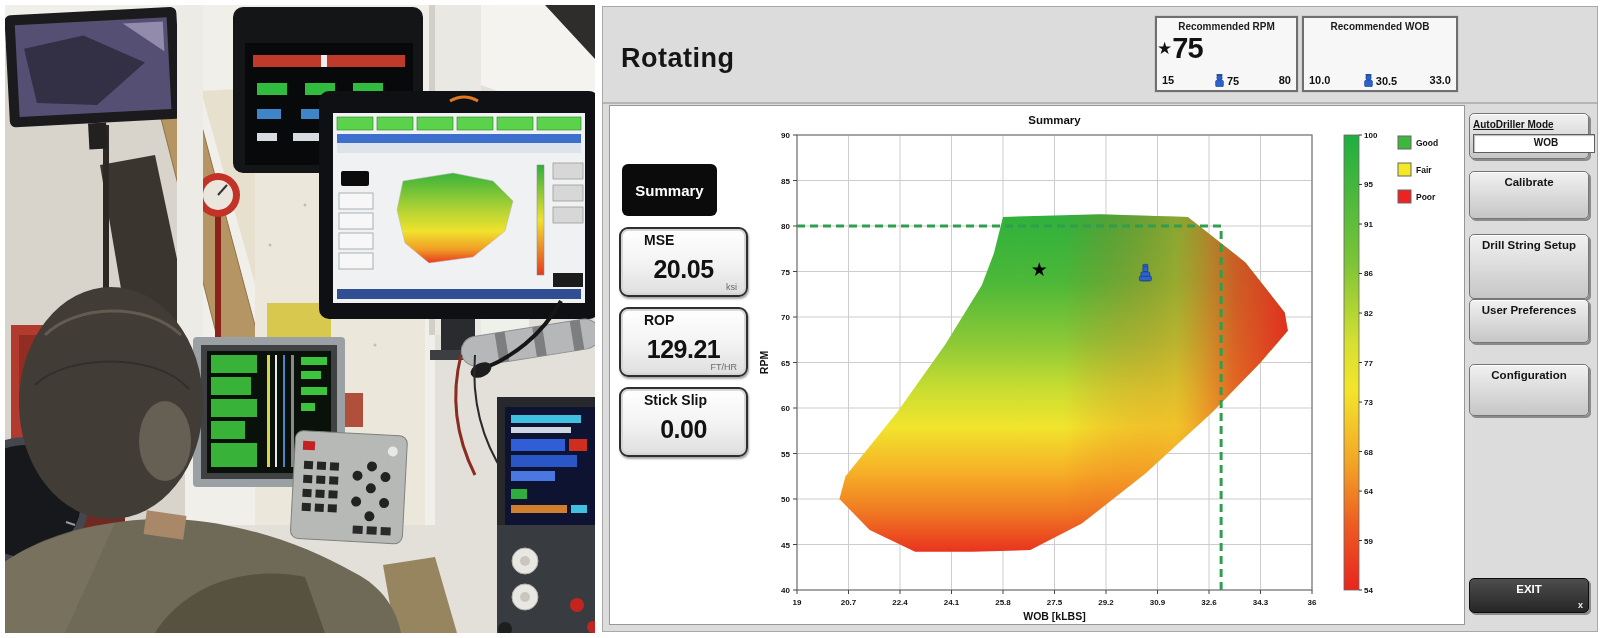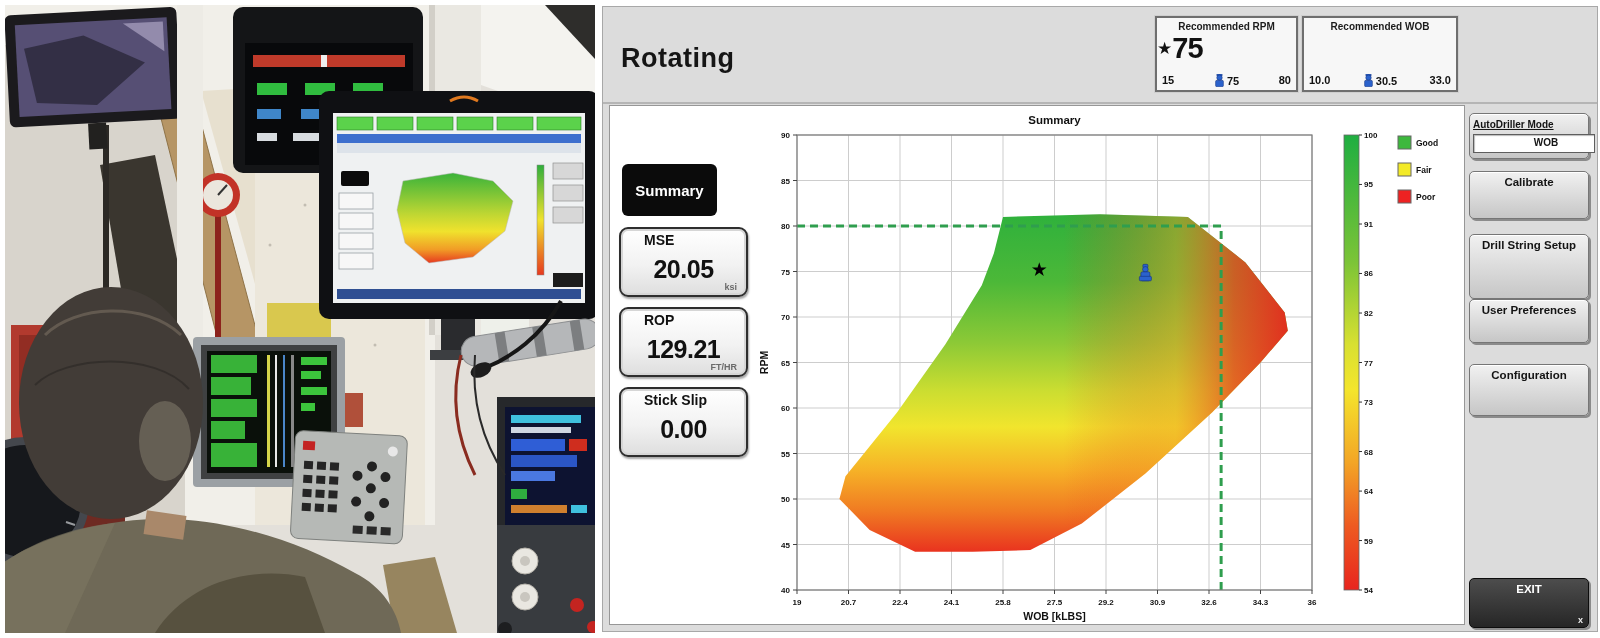--- a/index.html
+++ b/index.html
@@ -29,21 +29,21 @@
             border:1px solid #979797;box-sizing:border-box;}
   .chartbox svg{position:absolute;left:0;top:0;}
   .summary-btn{position:absolute;left:12px;top:58px;width:95px;height:52px;background:#0b0b0b;
                border-radius:6px;color:#fff;font-size:15px;font-weight:bold;display:flex;
                align-items:center;justify-content:center;cursor:pointer;}
   .metric{position:absolute;left:9px;width:129px;height:70px;border:2px solid #2e2e2e;border-radius:9px;
           background:linear-gradient(180deg,#ffffff 0%,#f2f2f2 55%,#dedede 100%);
           box-shadow:inset 0 0 0 2px #d6d6d6,1px 2px 2px rgba(0,0,0,.35);box-sizing:border-box;}
   .m-label{position:absolute;left:23px;top:3px;font-size:14px;font-weight:bold;}
   .m-value{position:absolute;left:0;right:0;top:18px;text-align:center;font-size:25px;font-weight:bold;letter-spacing:-.5px;margin-top:8px;}
-  .m-unit{position:absolute;right:9px;bottom:3px;font-size:9px;font-weight:bold;color:#6a6a6a;}
+  .m-unit{position:absolute;right:9px;bottom:3px;font-size:9px;font-weight:normal;color:#6a6a6a;}
   
   .btn3d{position:absolute;left:866px;width:120px;background:linear-gradient(180deg,#f1f1f1,#c6c6c6);
          border:1px solid #767676;border-radius:5px;box-shadow:2px 2px 0 #8b8b8b,inset 0 1px 0 #fff;
          display:flex;align-items:flex-start;justify-content:center;text-align:center;
          font-size:11.5px;font-weight:bold;color:#141414;line-height:1.25;cursor:pointer;box-sizing:border-box;padding:3px;}
   .ad-btn{flex-direction:column;gap:2px;}
   .ad-label{font-size:10px;font-weight:bold;text-decoration:underline;}
   .ad-value{width:96px;height:17px;background:#fff;border:1px solid #5e5e5e;box-shadow:inset 1px 1px 1px #bbb;
             font-size:10px;font-weight:bold;display:flex;align-items:center;justify-content:center;padding-left:24px;}
   .exit-btn{background:linear-gradient(180deg,#4d4d4d,#262626);border:1px solid #0d0d0d;color:#fff;
@@ -503,18 +503,18 @@
     </div>
 
     <div class="btn3d ad-btn" style="top:106px;height:46px;">
       <span class="ad-label">AutoDriller Mode</span>
       <span class="ad-value">WOB</span>
     </div>
     <div class="btn3d" style="top:164px;height:48px;">Calibrate</div>
     <div class="btn3d" style="top:227px;height:65px;">Drill String Setup</div>
     <div class="btn3d" style="top:292px;height:44px;">User Preferences</div>
     <div class="btn3d" style="top:357px;height:52px;">Configuration</div>
-    <div class="btn3d exit-btn" style="top:571px;height:50px;">
+    <div class="btn3d exit-btn" style="top:571px;height:35px;">
       <span>EXIT</span>
       <span class="exit-x">x</span>
     </div>
   </div>
 </div>
 
 </body></html>

